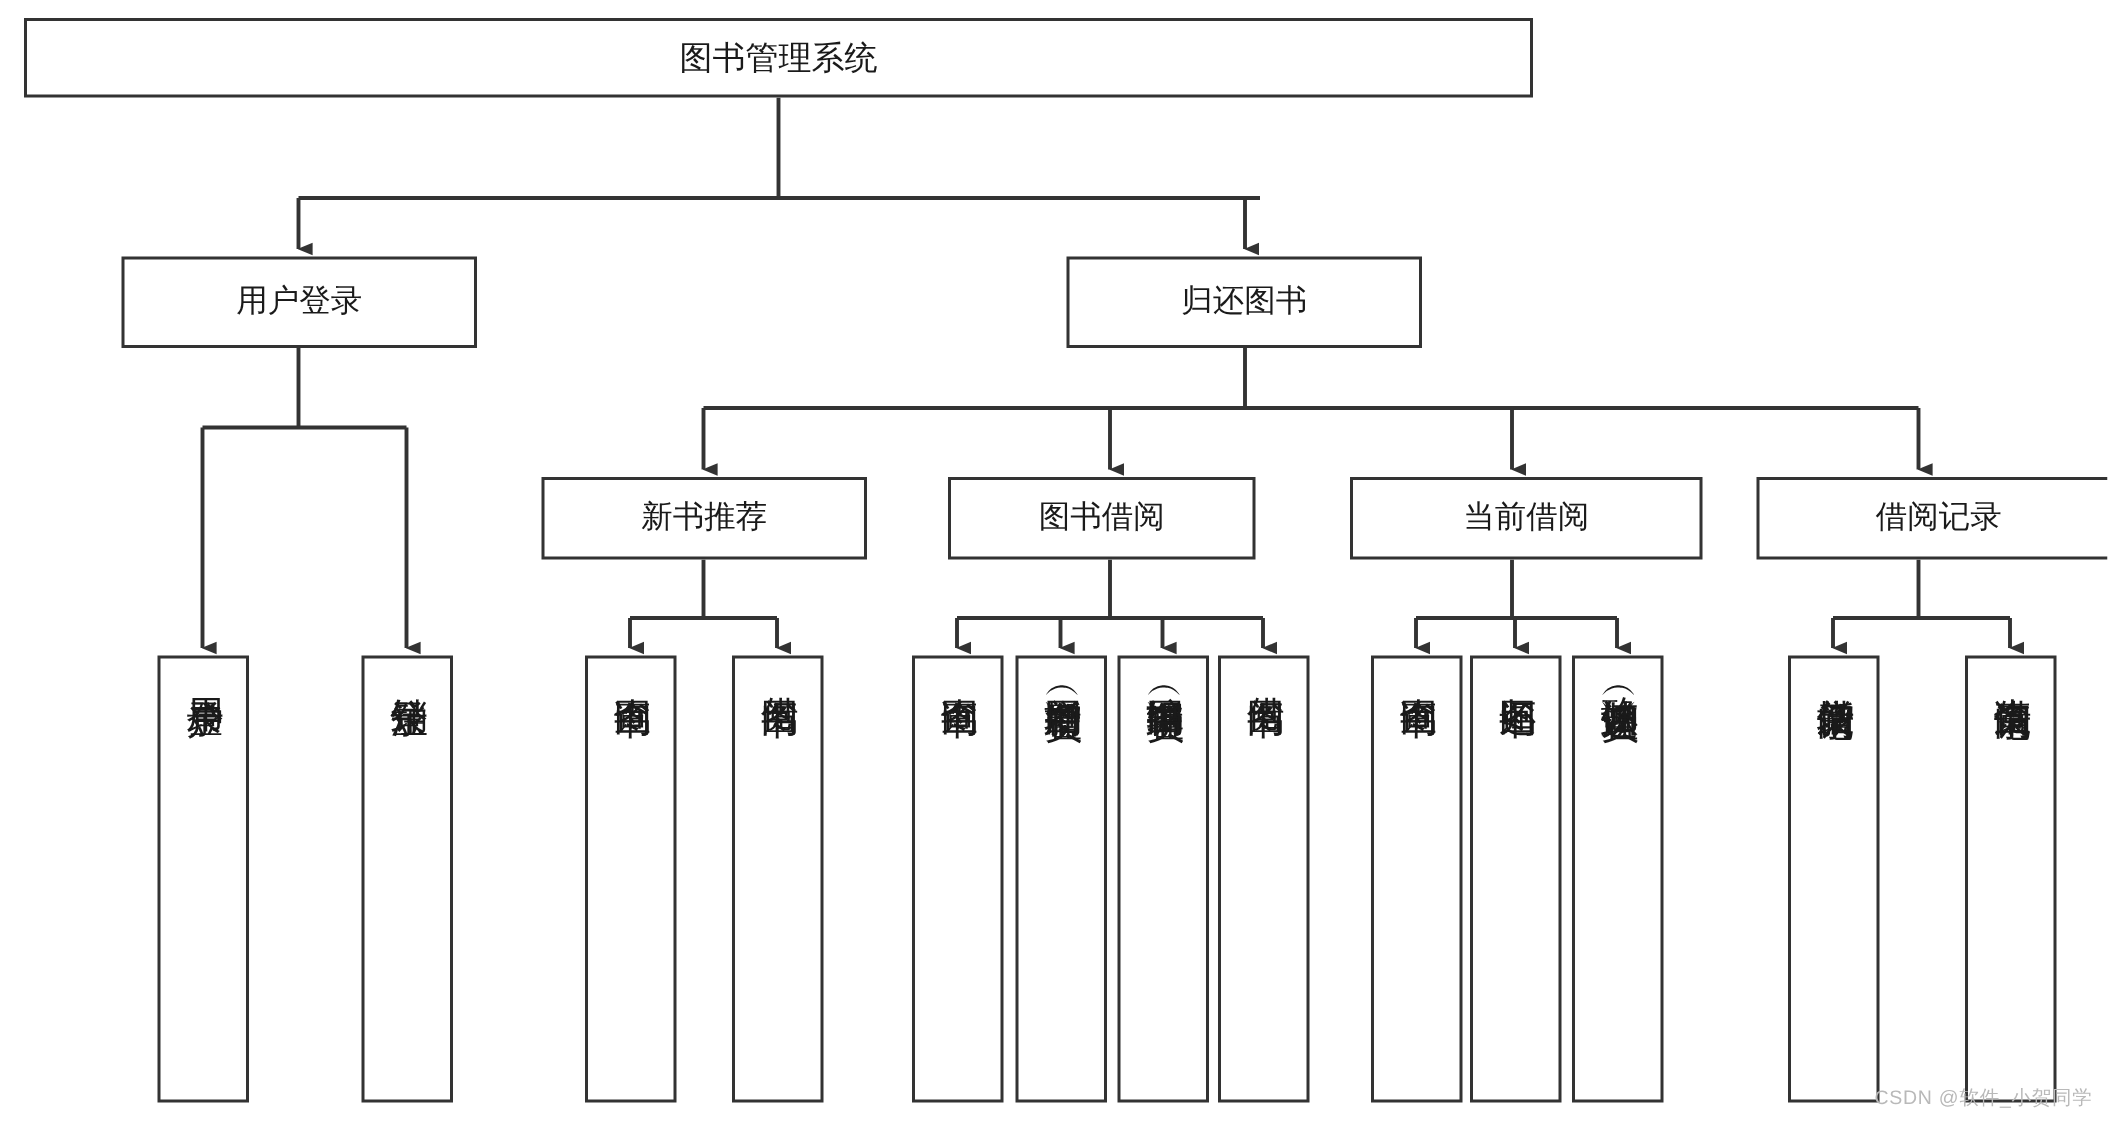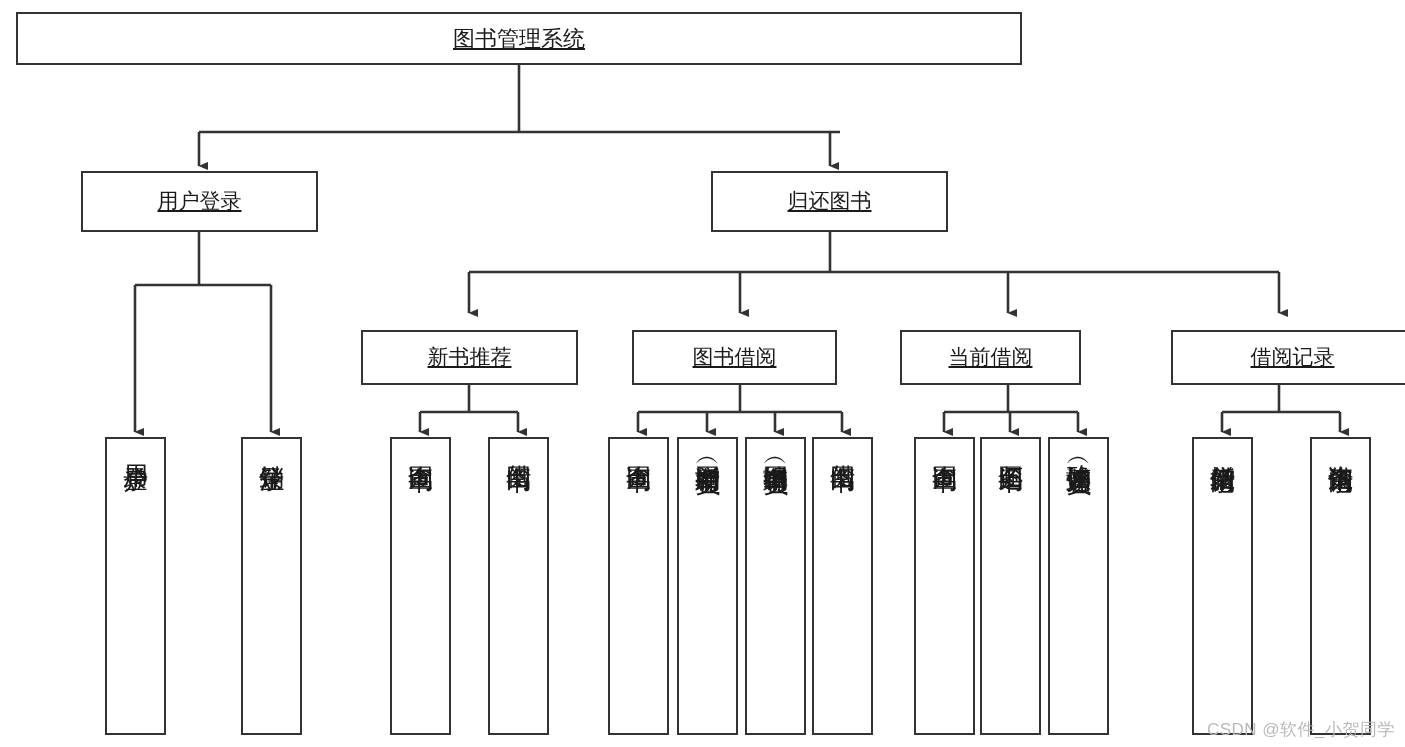--- a/index.html
+++ b/index.html
@@ -36,21 +36,20 @@
     text-align: center;
     color: #1a1a1a;
   }
   .node .label {
     display: block;
     line-height: 1.18;
   }
   .node.horizontal .label {
     writing-mode: horizontal-tb;
     font-size: 21px;
-    text-decoration: underline;
   }
   .node.vertical {
     align-items: flex-start;
     justify-content: center;
     padding-top: 6px;
   }
   .node.vertical .label {
     writing-mode: vertical-rl;
     text-orientation: upright;
     font-size: 25px;
@@ -62,31 +61,30 @@
     top: 12px;
     width: 1006px;
     height: 53px;
   }
   #root-node .label { font-size: 22px; }
   .lvl2 {
     height: 61px;
   }
   .lvl3 {
     height: 55px;
-    margin-top: 12px;
   }
   .leaf {
     top: 437px;
     height: 298px;
   }
   .watermark {
     position: absolute;
     right: 10px;
     bottom: 6px;
-    font-size: 17px;
+    font-size: 13px;
     color: #b9b9b9;
     white-space: nowrap;
     letter-spacing: 0.5px;
   }
 </style>
 </head>
 <body>
 
 <div id="diagram-root">
 
@@ -150,21 +148,21 @@
   <div class="node horizontal lvl2" style="left:711px; top:171px; width:237px;">
     <span class="label">归还图书</span>
   </div>
 
   <div class="node horizontal lvl3" style="left:361px; top:318px; width:217px;">
     <span class="label">新书推荐</span>
   </div>
   <div class="node horizontal lvl3" style="left:632px; top:318px; width:205px;">
     <span class="label">图书借阅</span>
   </div>
-  <div class="node horizontal lvl3" style="left:900px; top:318px; width:181px;">
+  <div class="node horizontal lvl3" style="left:900px; top:318px; width:235px;">
     <span class="label">当前借阅</span>
   </div>
   <div class="node horizontal lvl3" style="left:1171px; top:318px; width:243px;">
     <span class="label">借阅记录</span>
   </div>
 
   <div class="node vertical leaf" style="left:105px; width:61px;">
     <span class="label">用户登录</span>
   </div>
   <div class="node vertical leaf" style="left:241px; width:61px;">

